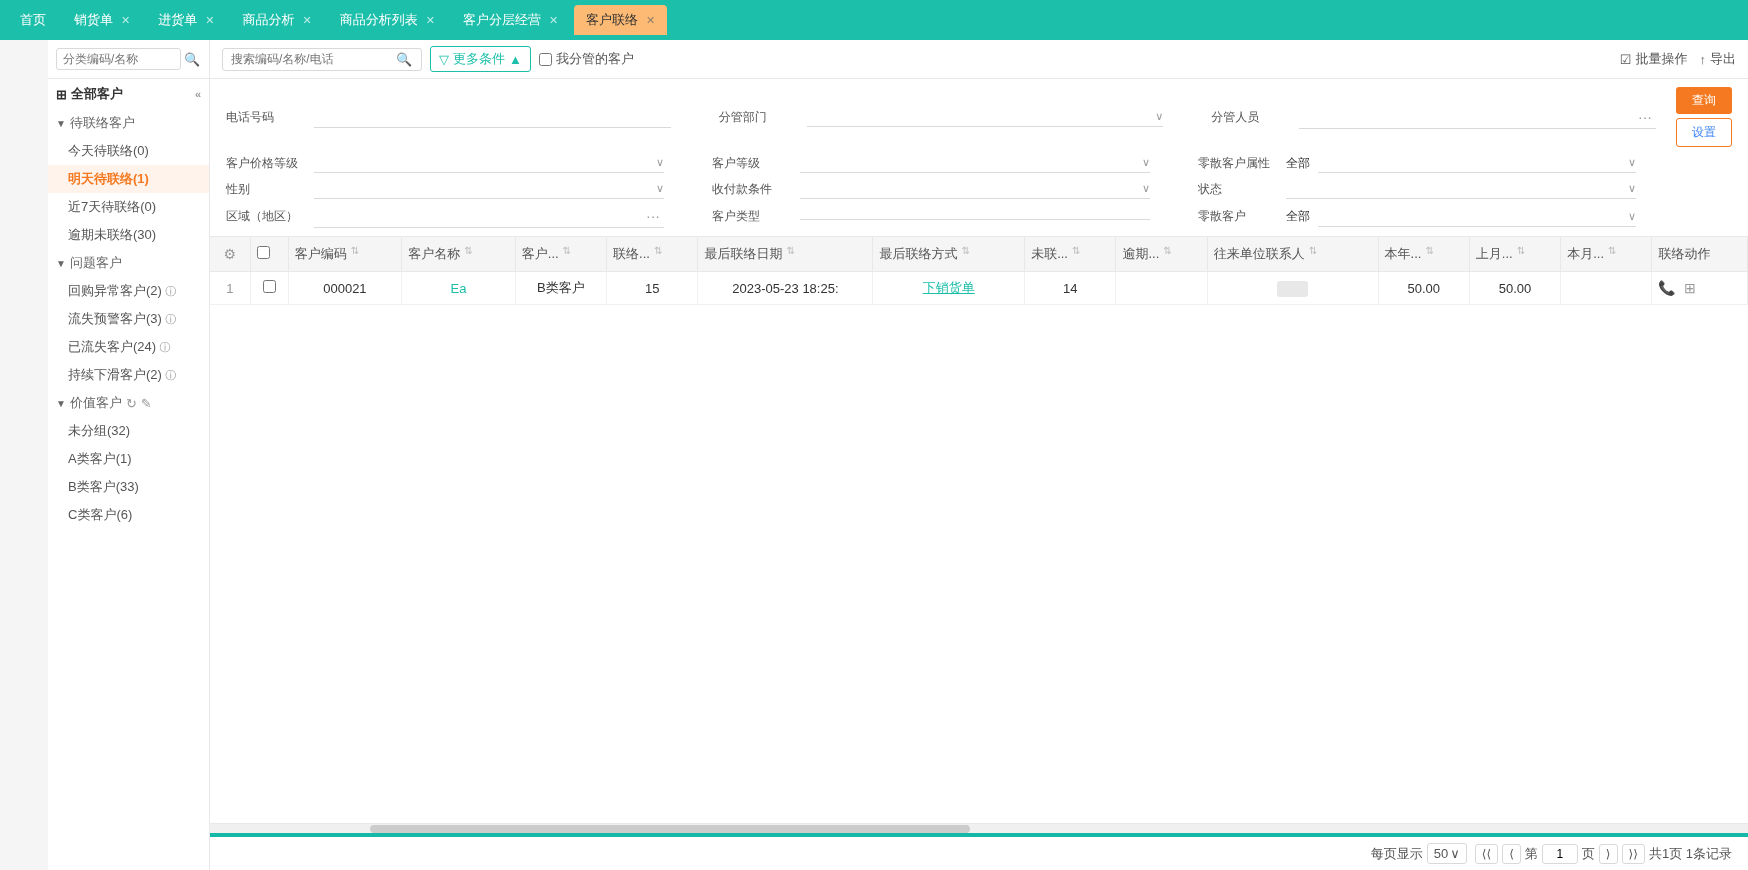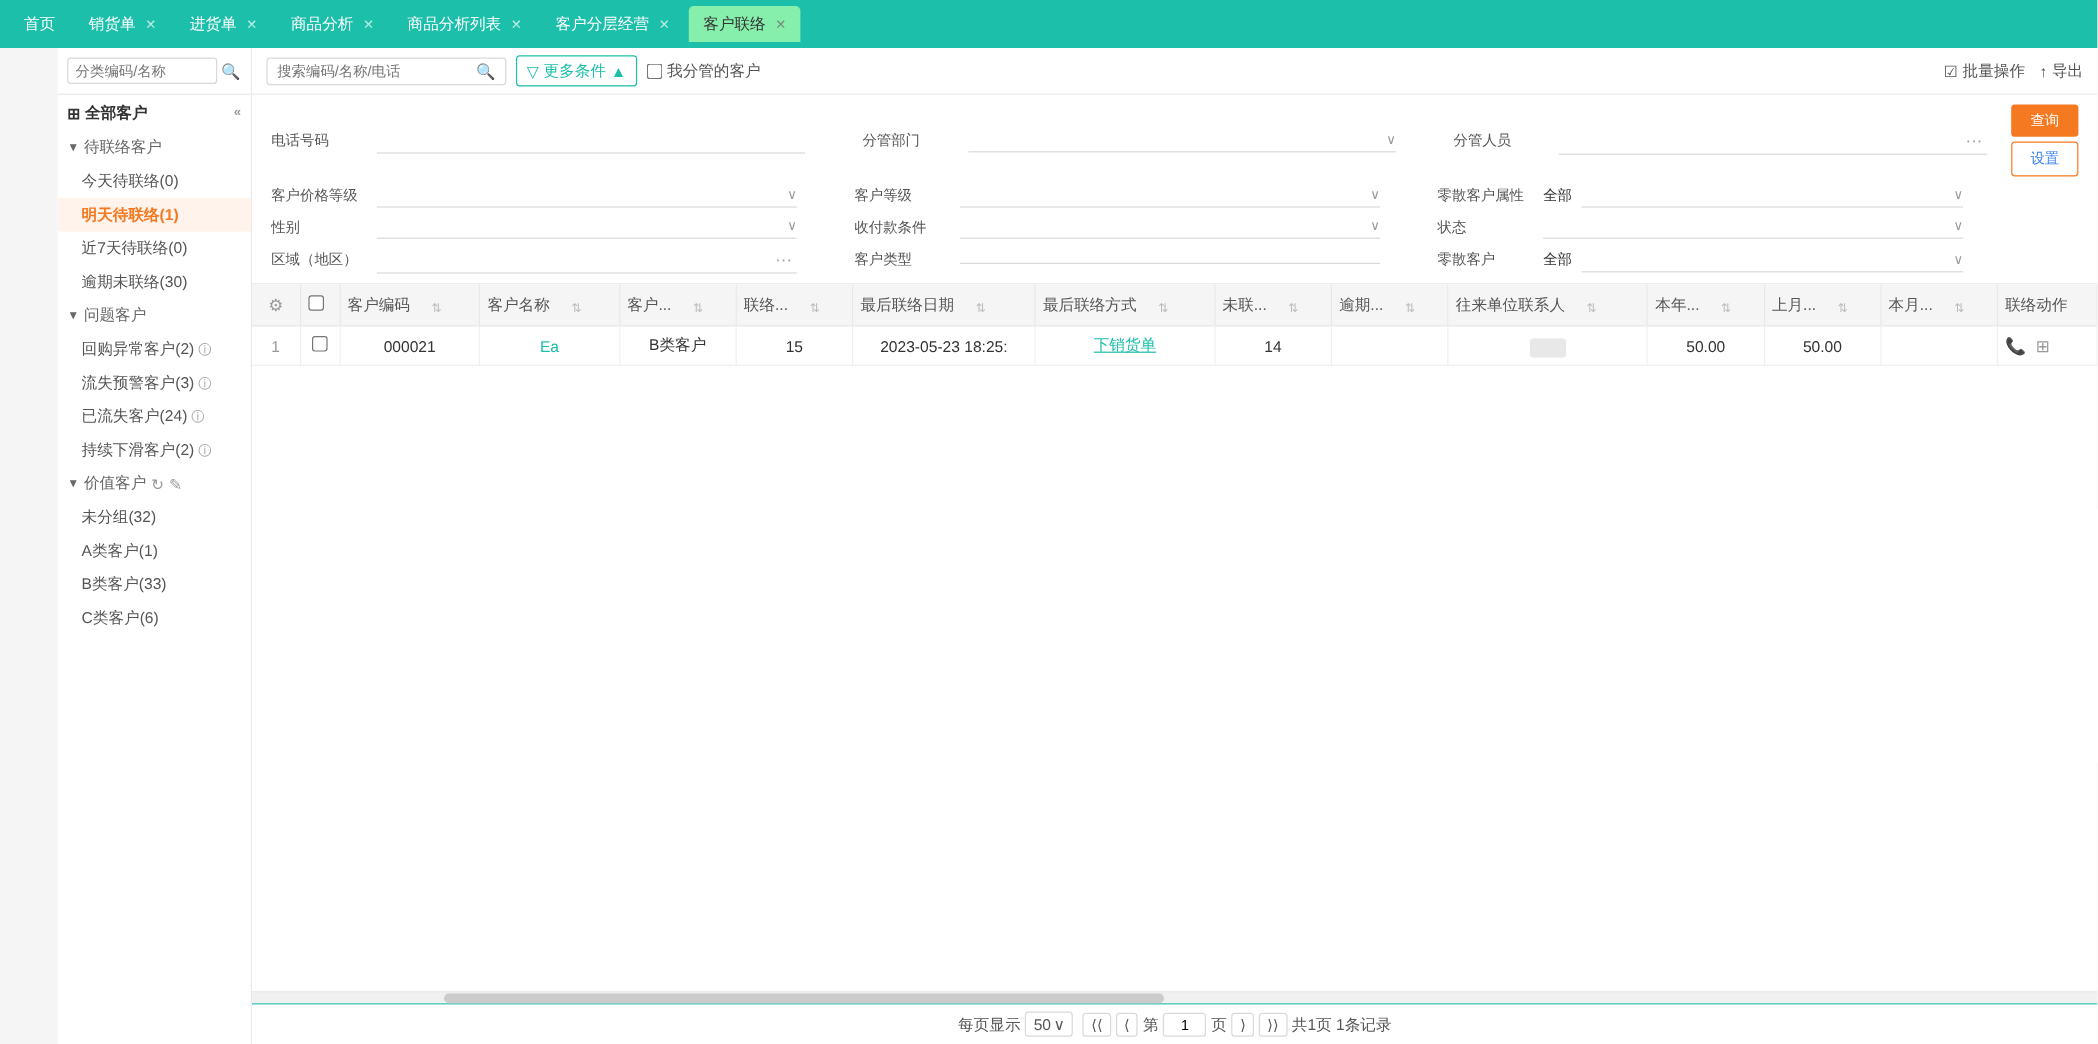--- a/index.html
+++ b/index.html
@@ -18,21 +18,21 @@
       color: #fff;
       padding: 6px 12px;
       cursor: pointer;
       border-radius: 4px 4px 0 0;
       font-size: 13px;
       white-space: nowrap;
       display: flex;
       align-items: center;
       gap: 4px;
     }
-    .nav-item.active { background: #86efac; color: #333; }
+    .nav-item.active { background: #fdba74; color: #333; }
     .nav-item .close-x { font-size: 11px; color: inherit; opacity: 0.7; margin-left: 4px; }
     .nav-item.active .close-x { color: #666; }
 
     
     .main-layout {
       display: flex;
       height: calc(100vh - 40px);
       padding-left: 48px;
     }
 
@@ -264,35 +264,35 @@
     th:first-child { width: 40px; text-align: center; }
     td {
       padding: 7px 6px;
       color: #333;
       border-bottom: 1px solid #f0f0f0;
       border-right: 1px solid #f0f0f0;
       white-space: nowrap;
       text-align: center;
     }
     td:first-child { text-align: center; color: #999; }
-    .th-sort { display: flex; align-items: flex-end; gap: 18px; }
+    .th-sort { display: flex; align-items: flex-start; gap: 4px; }
     .sort-icon { color: #bbb; font-size: 10px; }
     .link-text { color: #1cbfaa; cursor: pointer; text-decoration: underline; }
     .gear-icon { color: #999; font-size: 14px; cursor: pointer; }
     .action-icons { display: flex; gap: 8px; align-items: center; }
     .action-icon { color: #999; cursor: pointer; font-size: 14px; }
 
     
     .footer-bar {
       background: #fff;
-      border-top: 1px solid #14b8a6;
+      border-top: 4px solid #14b8a6;
       padding: 6px 16px;
       display: flex;
       align-items: center;
-      justify-content: center;
+      justify-content: flex-end;
       gap: 8px;
       font-size: 12px;
       color: #555;
     }
     .page-size-select {
       display: flex;
       align-items: center;
       gap: 4px;
     }
     .page-size-box {

